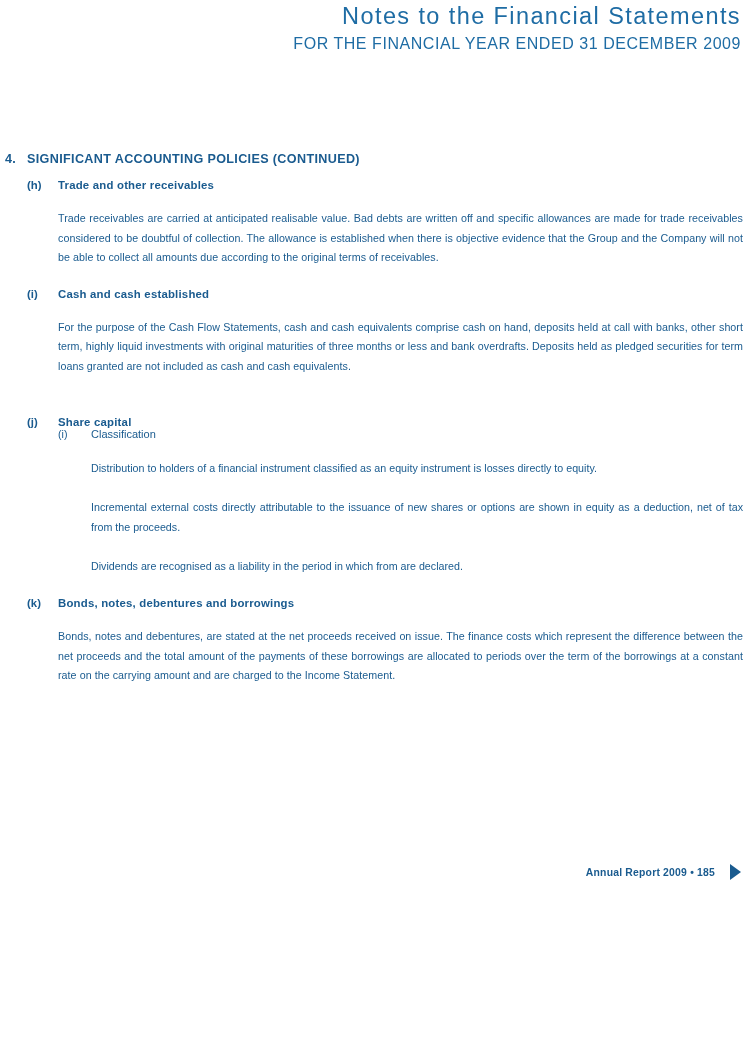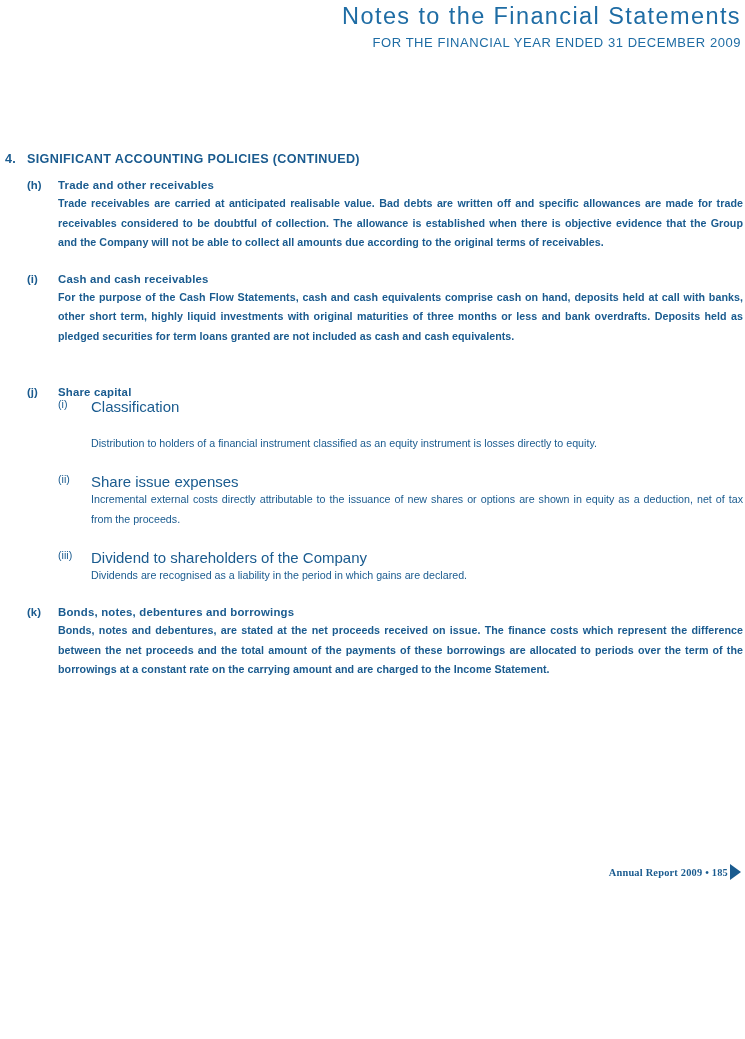--- a/index.html
+++ b/index.html
@@ -34,21 +34,21 @@
   .header-title {
     font-size: 23.5px;
     color: #1e6ca4;
     letter-spacing: 1.4px;
     font-weight: normal;
     line-height: 28px;
     margin: 0;
     padding-top: 2px;
   }
   .header-subtitle {
-    font-size: 13px;
+    font-size: 16px;
     color: #1e6ca4;
     letter-spacing: 0.55px;
     margin: 0;
     padding-top: 5px;
   }
 
   
   .content {
     position: absolute;
     top: 152px;
@@ -102,60 +102,58 @@
     margin-left: 58px;
     margin-right: 2px;
     font-size: 10.7px;
     line-height: 19.6px;
     color: #1a5b8f;
     text-align: justify;
     text-justify: inter-word;
     letter-spacing: 0.05px;
   }
   .para.tight {
-    margin-top: 3px;
-    font-weight: bold;
+    margin-top: 18px;
   }
   .gap-sm { height: 19px; }
   .gap-md { height: 20px; }
 
   .lvl2 {
     display: flex;
     align-items: flex-start;
     margin-left: 58px;
   }
   .lvl2-marker {
     width: 33px;
     flex: 0 0 33px;
     font-size: 10.7px;
     color: #1a5b8f;
   }
   .lvl2-title {
-    font-size: 15px;
+    font-size: 11px;
     color: #1a5b8f;
   }
   .para2 {
     margin-left: 91px;
     margin-right: 2px;
     font-size: 10.7px;
     line-height: 19.6px;
     color: #1a5b8f;
     text-align: justify;
     text-justify: inter-word;
   }
 
   
   .footer {
     position: absolute;
     bottom: 17px;
     right: 4px;
     display: flex;
     align-items: center;
-    gap: 2px;
-    font-family: Liberation Serif, serif;
+    gap: 15px;
   }
   .footer-text {
     font-size: 10.4px;
     font-weight: bold;
     color: #1a5b8f;
     letter-spacing: 0.2px;
   }
   .footer-arrow {
     width: 0;
     height: 0;
@@ -188,21 +186,21 @@
         <div class="lvl1-title">Trade and other receivables</div>
       </div>
       <div class="para tight">Trade receivables are carried at anticipated realisable value. Bad debts are written off and specific allowances are made for trade receivables considered to be doubtful of collection. The allowance is established when there is objective evidence that the Group and the Company will not be able to collect all amounts due according to the original terms of receivables.</div>
     </div>
 
     <div class="gap-md"></div>
 
     <div class="block">
       <div class="lvl1">
         <div class="lvl1-marker">(i)</div>
-        <div class="lvl1-title">Cash and cash receivables</div>
+        <div class="lvl1-title">Cash and cash established</div>
       </div>
       <div class="para tight">For the purpose of the Cash Flow Statements, cash and cash equivalents comprise cash on hand, deposits held at call with banks, other short term, highly liquid investments with original maturities of three months or less and bank overdrafts. Deposits held as pledged securities for term loans granted are not included as cash and cash equivalents.</div>
       <div class="gap-sm"></div>
     </div>
 
     <div class="gap-md"></div>
 
     <div class="block">
       <div class="lvl1">
         <div class="lvl1-marker">(j)</div>
@@ -211,33 +209,25 @@
 
       <div class="lvl2">
         <div class="lvl2-marker">(i)</div>
         <div class="lvl2-title">Classification</div>
       </div>
       <div class="gap-sm"></div>
       <div class="para2">Distribution to holders of a financial instrument classified as an equity instrument is losses directly to equity.</div>
 
       <div class="gap-md"></div>
 
-      <div class="lvl2">
-        <div class="lvl2-marker">(ii)</div>
-        <div class="lvl2-title">Share issue expenses</div>
-      </div>
       <div class="para2">Incremental external costs directly attributable to the issuance of new shares or options are shown in equity as a deduction, net of tax from the proceeds.</div>
 
       <div class="gap-md"></div>
 
-      <div class="lvl2">
-        <div class="lvl2-marker">(iii)</div>
-        <div class="lvl2-title">Dividend to shareholders of the Company</div>
-      </div>
-      <div class="para2">Dividends are recognised as a liability in the period in which gains are declared.</div>
+      <div class="para2">Dividends are recognised as a liability in the period in which from are declared.</div>
     </div>
 
     <div class="gap-md"></div>
 
     <div class="block">
       <div class="lvl1">
         <div class="lvl1-marker">(k)</div>
         <div class="lvl1-title">Bonds, notes, debentures and borrowings</div>
       </div>
       <div class="para tight">Bonds, notes and debentures, are stated at the net proceeds received on issue. The finance costs which represent the difference between the net proceeds and the total amount of the payments of these borrowings are allocated to periods over the term of the borrowings at a constant rate on the carrying amount and are charged to the Income Statement.</div>

